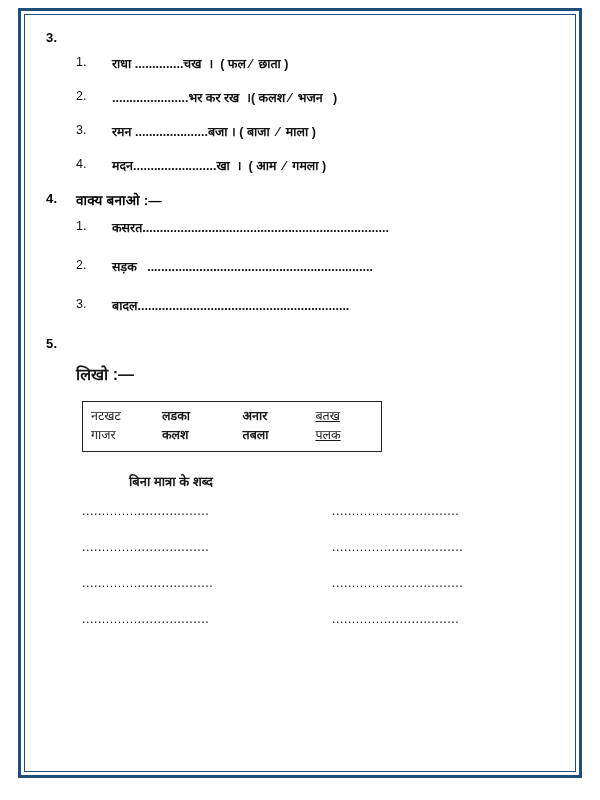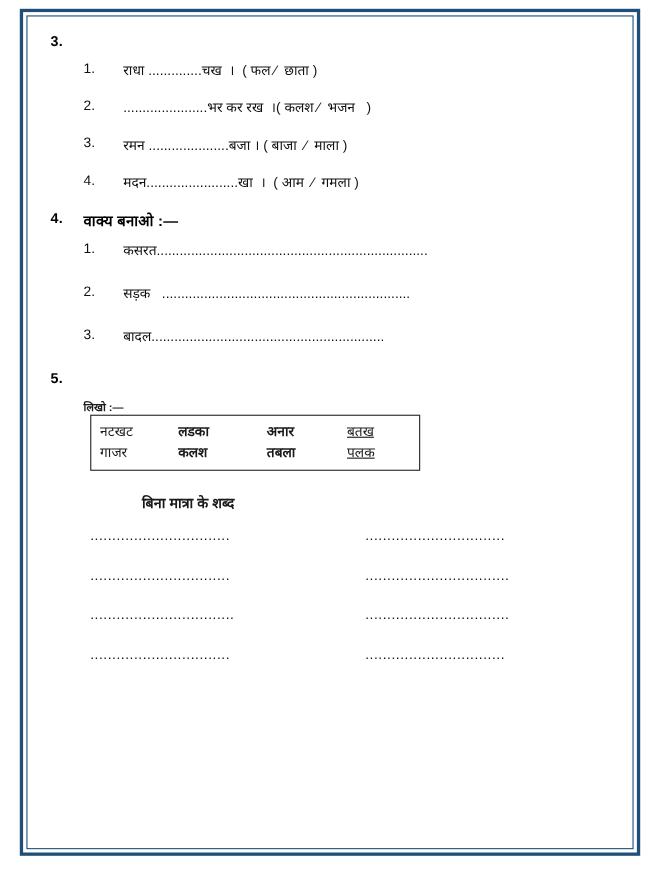--- a/index.html
+++ b/index.html
@@ -65,21 +65,21 @@
     flex: 0 0 30px;
     font-weight: bold;
     font-size: 13px;
   }
   .qtitle {
     font-weight: bold;
   }
   .qtitle-line2 {
     margin-left: 30px;
     font-weight: bold;
-    font-size: 10px;
+    font-size: 16px;
     margin-top: 12px;
   }
 
   .items {
     margin-top: 10px;
     margin-left: 30px;
   }
   .item {
     display: flex;
     align-items: flex-start;
@@ -87,28 +87,30 @@
     margin-bottom: 17px;
     color: #111;
   }
   .item .inum {
     width: 36px;
     flex: 0 0 36px;
   }
   .item .itext {
     flex: 1 1 auto;
     white-space: pre-wrap;
+    font-weight: bold;
   }
 
   .items-wide .item {
     margin-bottom: 22px;
   }
 
   
   .wordbox {
+    margin-top: 16px;
     margin-left: 36px;
     width: 300px;
     border: 1px solid #222;
     box-sizing: border-box;
     padding: 5px 8px 6px 8px;
   }
   .wordrow {
     display: flex;
     font-size: 12.5px;
     line-height: 19px;

